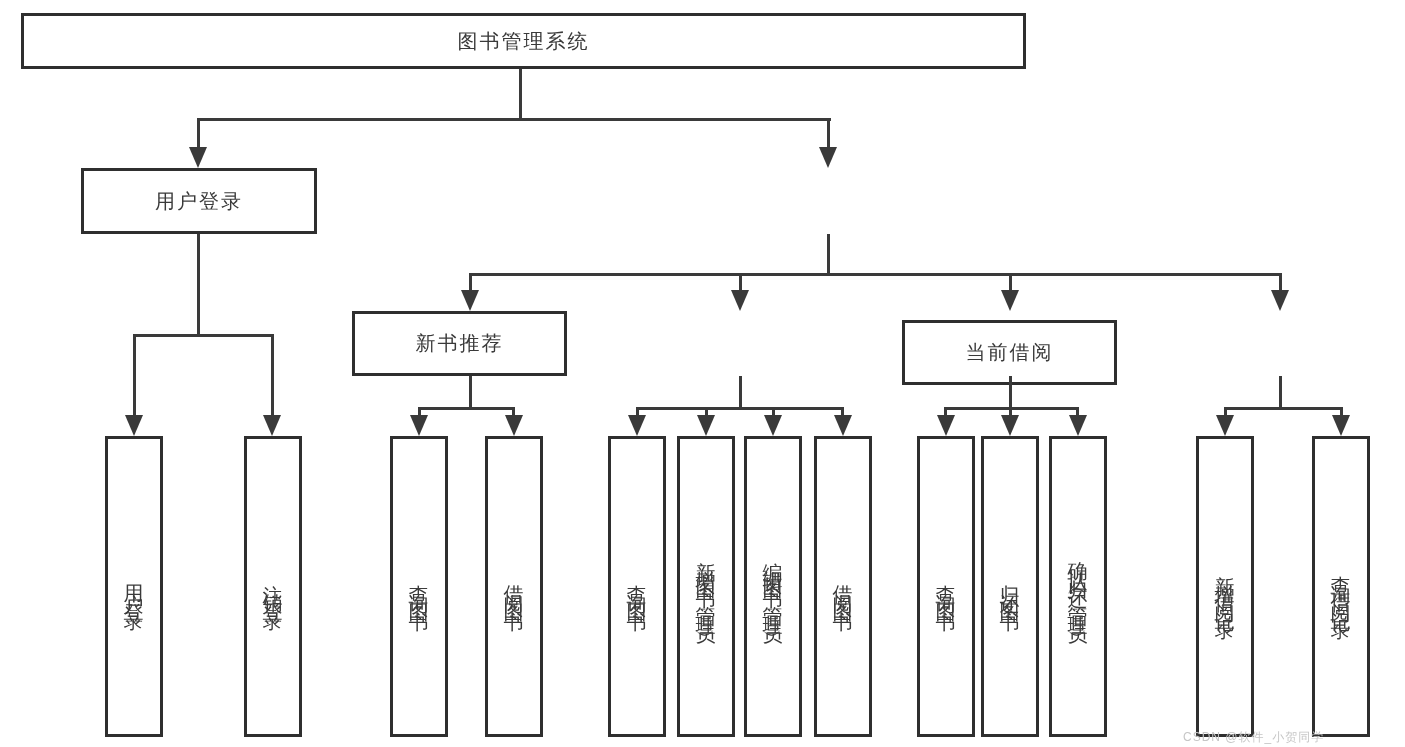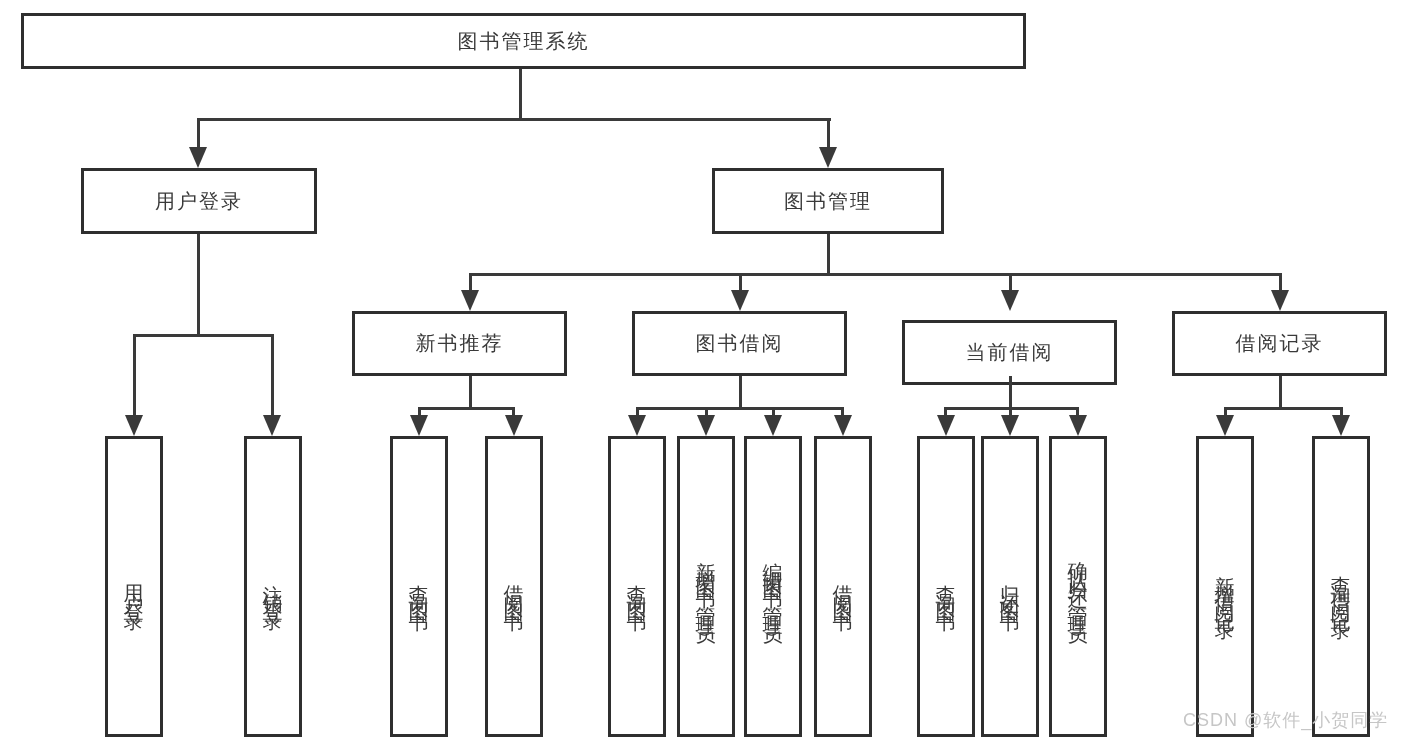--- a/index.html
+++ b/index.html
@@ -24,45 +24,42 @@
     writing-mode:vertical-rl;text-orientation:mixed;
     font-size:20px;letter-spacing:9px;line-height:1;white-space:nowrap;
   }
   .ln{position:absolute;background:var(--stroke);}
   .tri{
     position:absolute;width:0;height:0;
     border-left:9px solid transparent;border-right:9px solid transparent;
     border-top:21px solid var(--stroke);
   }
   .wm{
-    position:absolute;left:1183px;top:708px;z-index:20;
-    color:var(--watermark);font-size:18px;letter-spacing:1px;white-space:nowrap;
+    position:absolute;left:1183px;top:729px;z-index:20;
+    color:var(--watermark);font-size:12px;letter-spacing:1px;white-space:nowrap;
   }
 </style>
 </head>
 <body>
 
 <div class="canvas">
 
   <div class="box" style="left:21px;top:13px;width:1005px;height:56px">
     <span class="hlabel">图书管理系统</span>
   </div>
 
   <i class="ln" style="left:519px;top:69px;width:3px;height:49px"></i>
   <i class="ln" style="left:197px;top:118px;width:634px;height:3px"></i>
   <i class="ln" style="left:197px;top:118px;width:3px;height:30px"></i>
   <i class="tri" style="left:189px;top:147px"></i>
   <i class="ln" style="left:827px;top:118px;width:3px;height:30px"></i>
   <i class="tri" style="left:819px;top:147px"></i>
 
   <div class="box" style="left:81px;top:168px;width:236px;height:66px">
     <span class="hlabel">用户登录</span>
-  </div>
-  <div class="box" style="left:712px;top:168px;width:232px;height:66px">
-    <span class="hlabel">图书管理</span>
   </div>
 
   <i class="ln" style="left:197px;top:234px;width:3px;height:100px"></i>
   <i class="ln" style="left:133px;top:334px;width:141px;height:3px"></i>
   <i class="ln" style="left:133px;top:334px;width:3px;height:82px"></i>
   <i class="tri" style="left:125px;top:415px"></i>
   <i class="ln" style="left:271px;top:334px;width:3px;height:82px"></i>
   <i class="tri" style="left:263px;top:415px"></i>
 
   <i class="ln" style="left:827px;top:234px;width:3px;height:39px"></i>
@@ -72,28 +69,22 @@
   <i class="ln" style="left:739px;top:273px;width:3px;height:19px"></i>
   <i class="tri" style="left:731px;top:290px"></i>
   <i class="ln" style="left:1009px;top:273px;width:3px;height:19px"></i>
   <i class="tri" style="left:1001px;top:290px"></i>
   <i class="ln" style="left:1279px;top:273px;width:3px;height:19px"></i>
   <i class="tri" style="left:1271px;top:290px"></i>
 
   <div class="box" style="left:352px;top:311px;width:215px;height:65px">
     <span class="hlabel">新书推荐</span>
   </div>
-  <div class="box" style="left:632px;top:311px;width:215px;height:65px">
-    <span class="hlabel">图书借阅</span>
-  </div>
   <div class="box" style="left:902px;top:320px;width:215px;height:65px">
     <span class="hlabel">当前借阅</span>
-  </div>
-  <div class="box" style="left:1172px;top:311px;width:215px;height:65px">
-    <span class="hlabel">借阅记录</span>
   </div>
 
   <i class="ln" style="left:469px;top:376px;width:3px;height:31px"></i>
   <i class="ln" style="left:418px;top:407px;width:97px;height:3px"></i>
   <i class="ln" style="left:418px;top:407px;width:3px;height:10px"></i>
   <i class="tri" style="left:410px;top:415px"></i>
   <i class="ln" style="left:512px;top:407px;width:3px;height:10px"></i>
   <i class="tri" style="left:505px;top:415px"></i>
 
   <i class="ln" style="left:739px;top:376px;width:3px;height:31px"></i>

